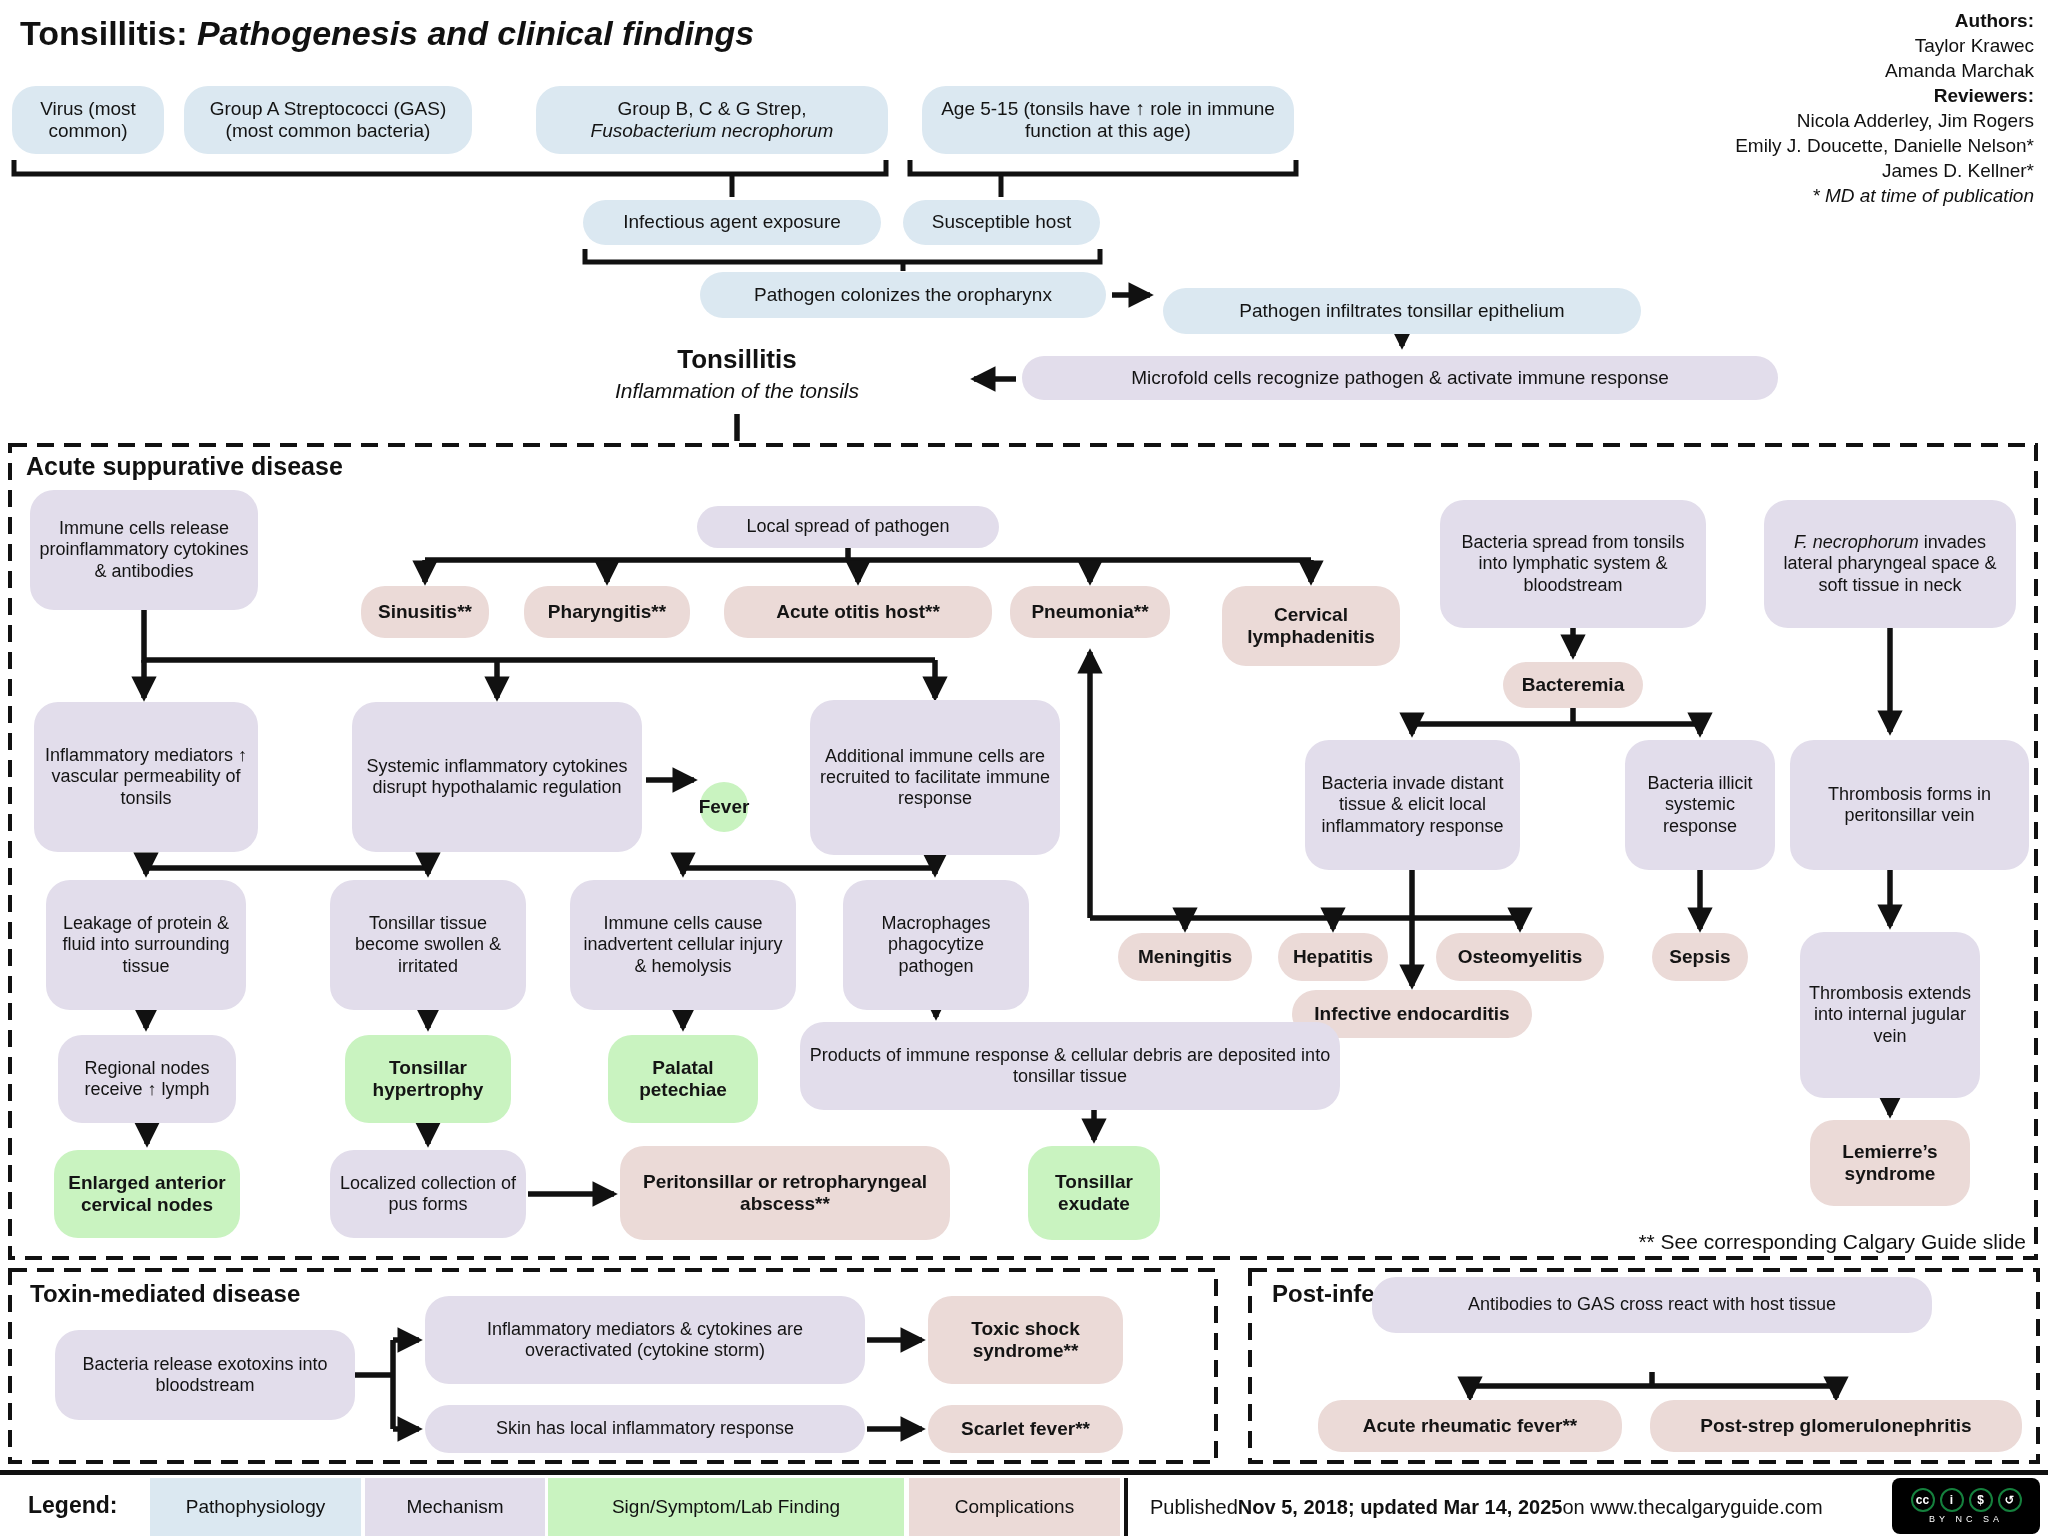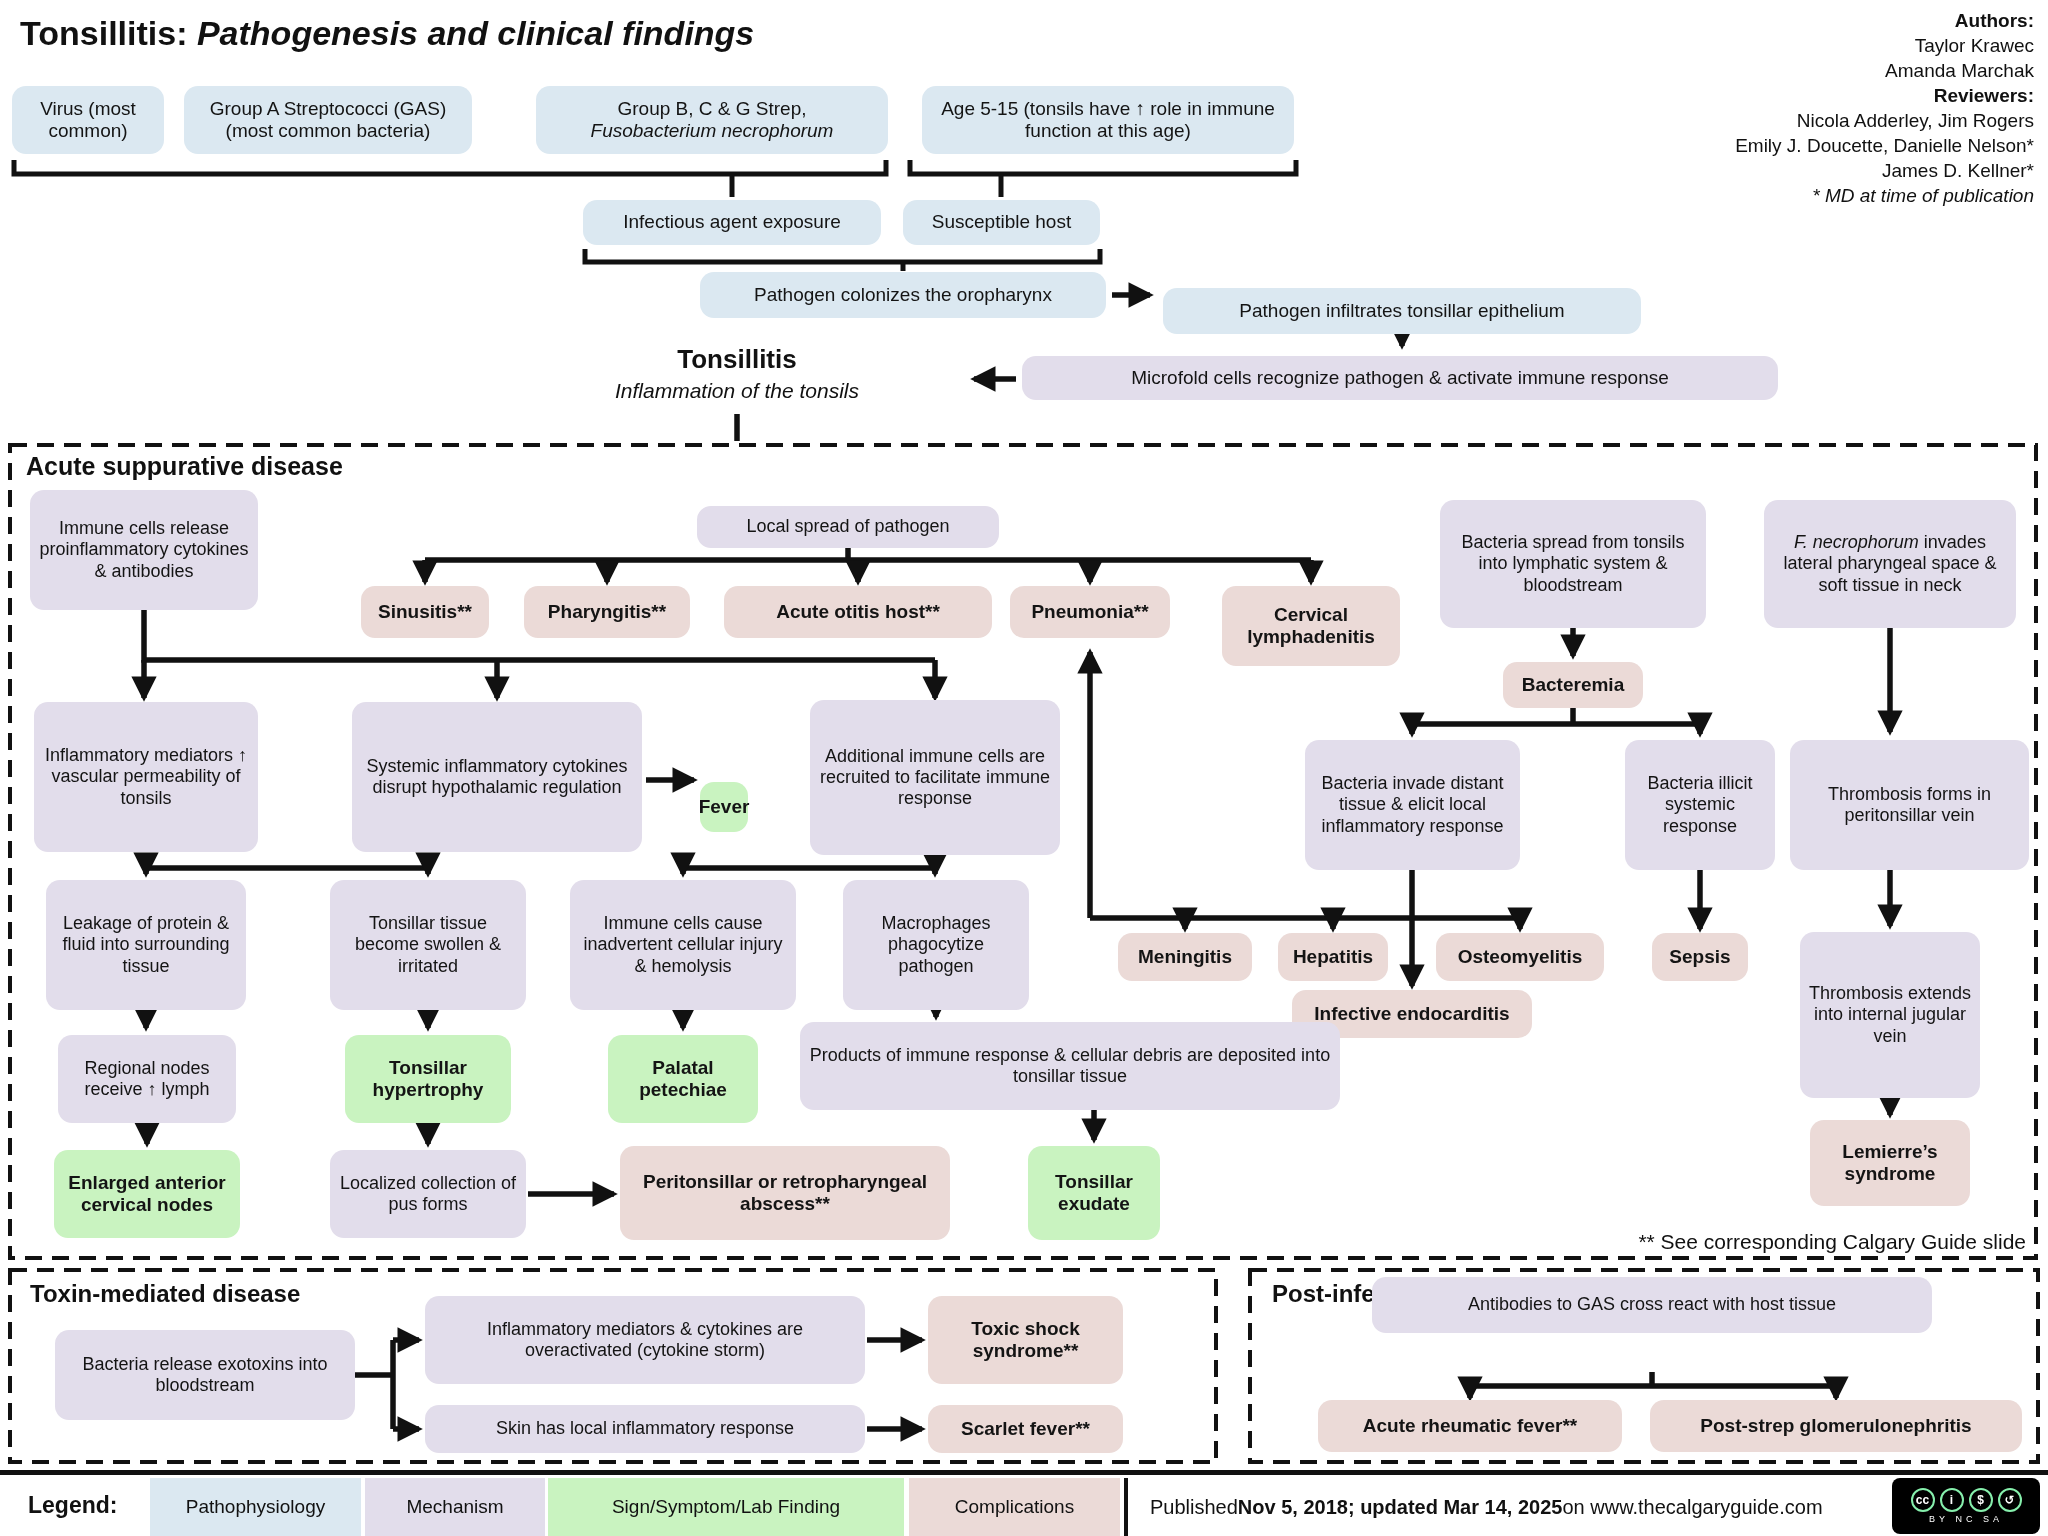--- a/index.html
+++ b/index.html
@@ -1,19 +1,19 @@
 <!DOCTYPE html>
 <html><head>
 <meta charset="utf-8">
 <style>
   html,body{margin:0;padding:0;background:#fff;}
   body{width:2048px;height:1536px;position:relative;overflow:hidden;
        font-family:"Liberation Sans","DejaVu Sans",sans-serif;color:#111;}
   .node{position:absolute;display:flex;flex-direction:column;align-items:center;justify-content:center;
-        text-align:center;border-radius:14px;padding:4px 8px;box-sizing:border-box;
+        text-align:center;border-radius:24px;padding:4px 8px;box-sizing:border-box;
         font-size:18px;line-height:1.18;color:#141414;}
   .blue{background:#dbe8f1;}
   .lav{background:#e2ddeb;}
   .green{background:#c9f3c0;}
   .pink{background:#ebdad7;}
   .bold{font-weight:bold;}
   .f19{font-size:19px;}
   .hdg{position:absolute;font-weight:bold;font-size:25px;color:#111;}
   .hdg2{position:absolute;font-weight:bold;font-size:24px;color:#111;}
   .wires{position:absolute;left:0;top:0;width:2048px;height:1536px;pointer-events:none;}
@@ -30,21 +30,21 @@
   .legend-label{position:absolute;left:28px;top:1492px;font-size:23px;font-weight:bold;}
   .lgbox{position:absolute;top:1478px;height:58px;display:flex;align-items:center;justify-content:center;
          font-size:19px;}
   .divider{position:absolute;left:1124px;top:1478px;width:4px;height:58px;background:#111;}
   .published{position:absolute;left:1150px;top:1478px;height:58px;display:flex;align-items:center;
              font-size:20px;white-space:nowrap;}
   .published .b{font-weight:bold;}
   .ccbadge{position:absolute;left:1892px;top:1478px;width:148px;height:56px;background:#000;
            border-radius:8px;display:flex;flex-direction:column;align-items:center;justify-content:center;gap:2px;}
   .ccrow{display:flex;gap:5px;}
-  .ccircle{width:24px;height:24px;border:2px solid #86efac;border-radius:50%;color:#fff;font-size:12px;
+  .ccircle{width:24px;height:24px;border:2px solid #15803d;border-radius:50%;color:#fff;font-size:12px;
            font-weight:bold;display:flex;align-items:center;justify-content:center;box-sizing:border-box;}
   .cccap{color:#fff;font-size:9px;letter-spacing:4px;}
   i.sp{font-style:italic;}
 </style>
 </head>
 <body>
 
 <svg class="wires" viewBox="0 0 2048 1536">
   <defs>
     <marker id="ah" viewBox="0 0 10 10" refX="8.5" refY="5" markerWidth="4.6" markerHeight="4.6" orient="auto-start-reverse" markerUnits="strokeWidth">

